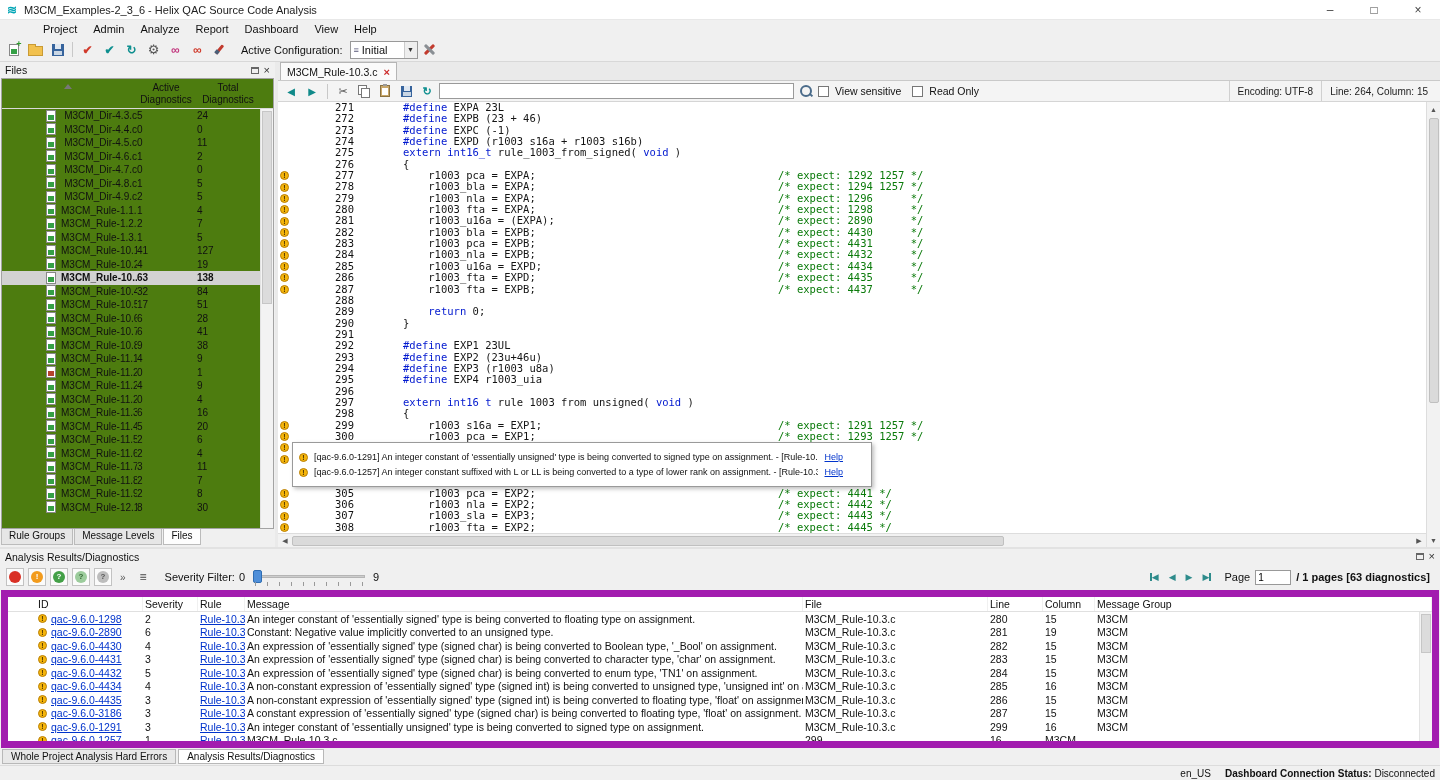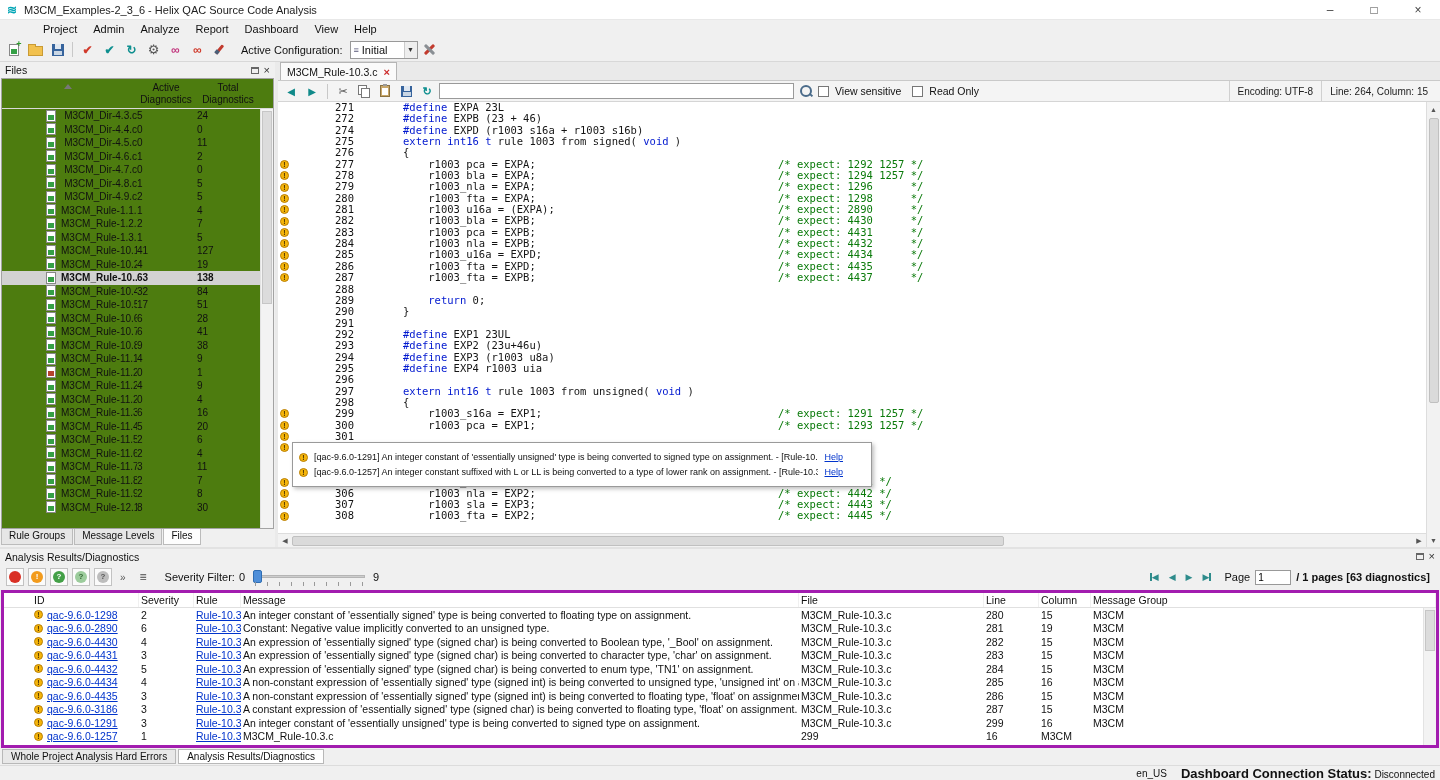--- a/index.html
+++ b/index.html
@@ -132,37 +132,37 @@
 .slider .track{position:absolute;left:0;right:0;top:7px;height:3px;background:#cdcdcd;border:1px solid #b5b5b5;}
 .slider .sthumb{position:absolute;left:0;top:2px;width:9px;height:13px;background:#4f8fd9;border:1px solid #2f6db3;border-radius:2px;}
 .slider .ticks{position:absolute;left:2px;right:2px;bottom:0;display:flex;justify-content:space-between;}
 .slider .tick{width:1px;height:4px;background:#999;}
 .bp-right{margin-left:auto;display:flex;align-items:center;gap:5px;padding-right:4px;}
 .navg{display:flex;align-items:center;gap:10px;margin-right:8px;}
 .nav-ic{display:flex;align-items:center;font-size:9px;color:#2e8b8b;}
 .nav-ic .bar{width:2px;height:8px;background:#2e8b8b;display:inline-block;}
 .page-input{width:36px;height:15px;border:1px solid #999;font-size:10px;padding:0 2px;font-family:"Liberation Sans",sans-serif;}
 .pages-label{font-weight:bold;font-size:11px;white-space:nowrap;}
-.res-table{flex:1;background:#fff;border:3px solid #a21caf;margin:0 1px;display:flex;flex-direction:column;min-height:0;position:relative;}
+.res-table{flex:1;background:#fff;border:7px solid #a21caf;margin:0 1px;display:flex;flex-direction:column;min-height:0;position:relative;}
 .res-header,.res-row{display:grid;grid-template-columns:135px 55px 47px 558px 185px 55px 52px 1fr;align-items:center;font-size:10.5px;}
 .res-header{height:15px;border-bottom:1px solid #e0e0e0;flex:none;}
 .res-header>div{padding-left:2px;border-right:1px solid #f0f0f0;height:100%;display:flex;align-items:center;}
 .res-header>div.h-id{padding-left:30px;}
 .res-rows{flex:1;overflow:hidden;position:relative;}
 .res-row{height:13.5px;white-space:nowrap;}
 .res-row>div{overflow:hidden;padding-left:2px;}
 .c-id{display:flex;align-items:center;gap:4px;padding-left:30px !important;}
 
 
 .bottom-tabs{height:17px;display:flex;align-items:center;gap:2px;padding-left:2px;background:#f0f0f0;flex:none;}
 .btab{border:1px solid #b8b8b8;background:#e8e8e8;padding:0 8px;height:15px;line-height:13px;font-size:10px;}
 .btab.active{background:#fff;}
 .statusbar{height:15px;display:flex;align-items:center;background:#f0f0f0;border-top:1px solid #dcdcdc;font-size:10px;padding:0 5px;flex:none;}
 .sb-right{margin-left:auto;display:flex;align-items:center;gap:14px;}
-.sb-dash-label{font-weight:bold;font-size:13px;}
+.sb-dash-label{font-weight:bold;font-size:10px;}
 </style>
 </head>
 <body>
 
 <div class="titlebar">
   <span class="app-icon">≋</span>
   <span class="title-text">M3CM_Examples-2_3_6 - Helix QAC Source Code Analysis</span>
   <div class="win-controls">
     <div class="win-btn">–</div>
     <div class="win-btn">□</div>
@@ -474,20 +474,25 @@
         <div class="code-area">
           <div class="code-line">
               <span class="gut-ic"></span>
               <span class="lnum">271</span>
               <span class="ctext"><span class="kw">#define</span><span class="pl"> EXPA 23L</span></span>
             </div>
             <div class="code-line">
               <span class="gut-ic"></span>
               <span class="lnum">272</span>
               <span class="ctext"><span class="kw">#define</span><span class="pl"> EXPB (23 + 46)</span></span>
+            </div>
+            <div class="code-line">
+              <span class="gut-ic"></span>
+              <span class="lnum">273</span>
+              <span class="ctext"><span class="kw">#define</span><span class="pl"> EXPC (-1)</span></span>
             </div>
             <div class="code-line">
               <span class="gut-ic"></span>
               <span class="lnum">274</span>
               <span class="ctext"><span class="kw">#define</span><span class="pl"> EXPD (r1003_s16a + r1003_s16b)</span></span>
             </div>
             <div class="code-line">
               <span class="gut-ic"></span>
               <span class="lnum">275</span>
               <span class="ctext"><span class="kw">extern</span><span class="pl"> </span><span class="kw">int16_t</span><span class="pl"> rule_1003_from_signed( </span><span class="kw">void</span><span class="pl"> )</span></span>

